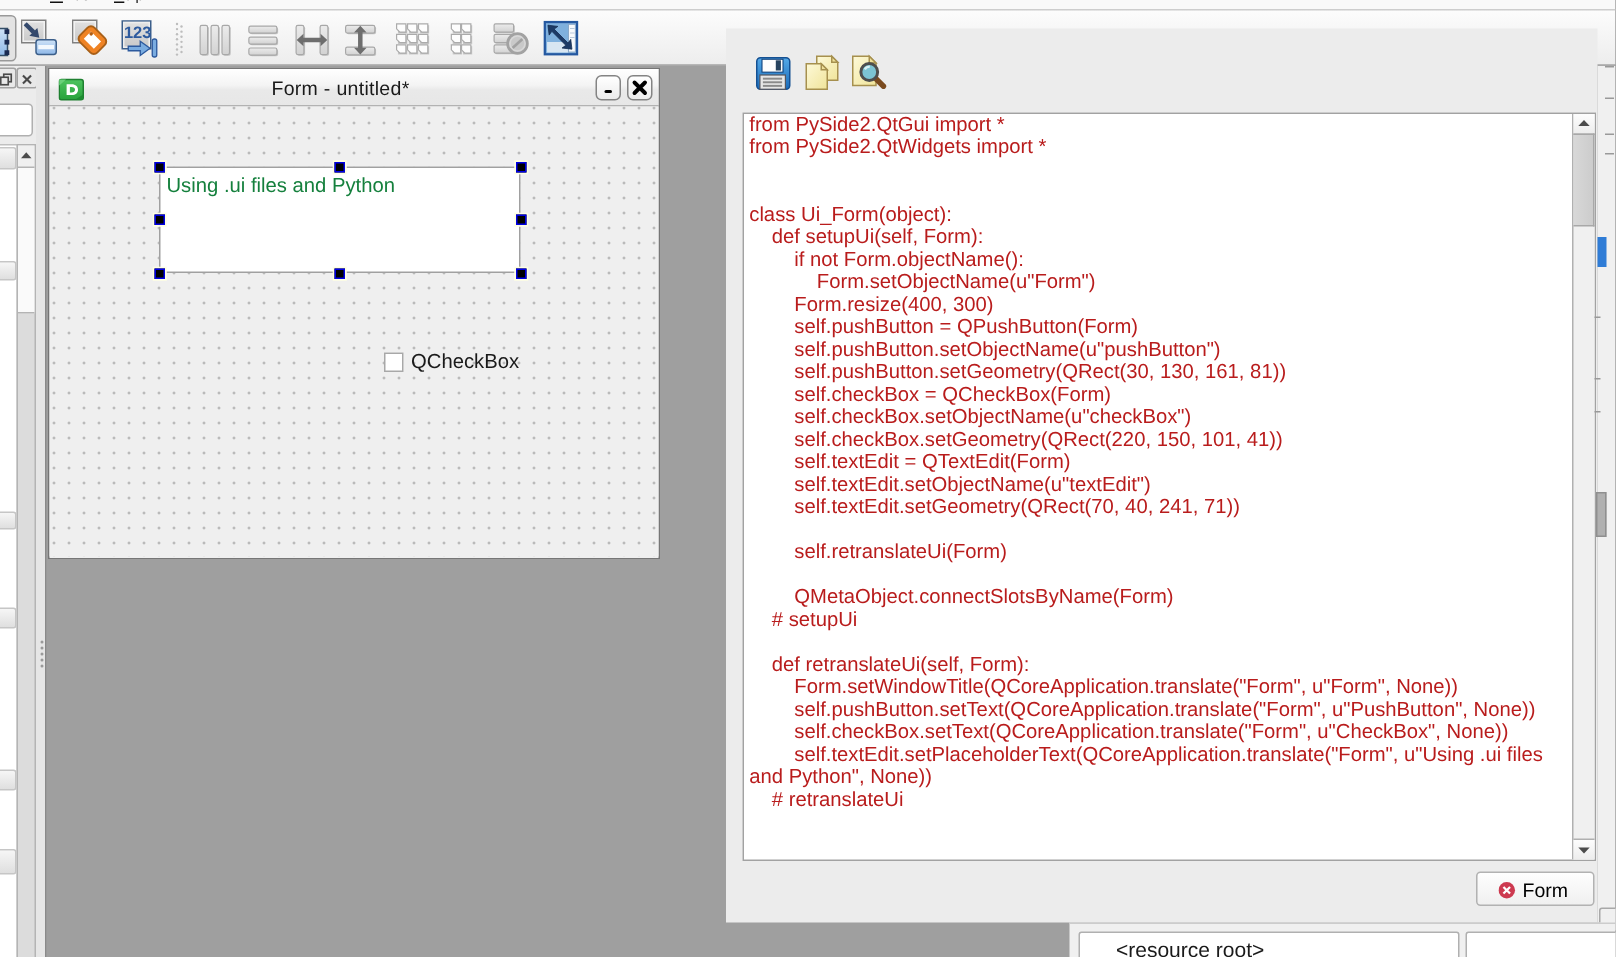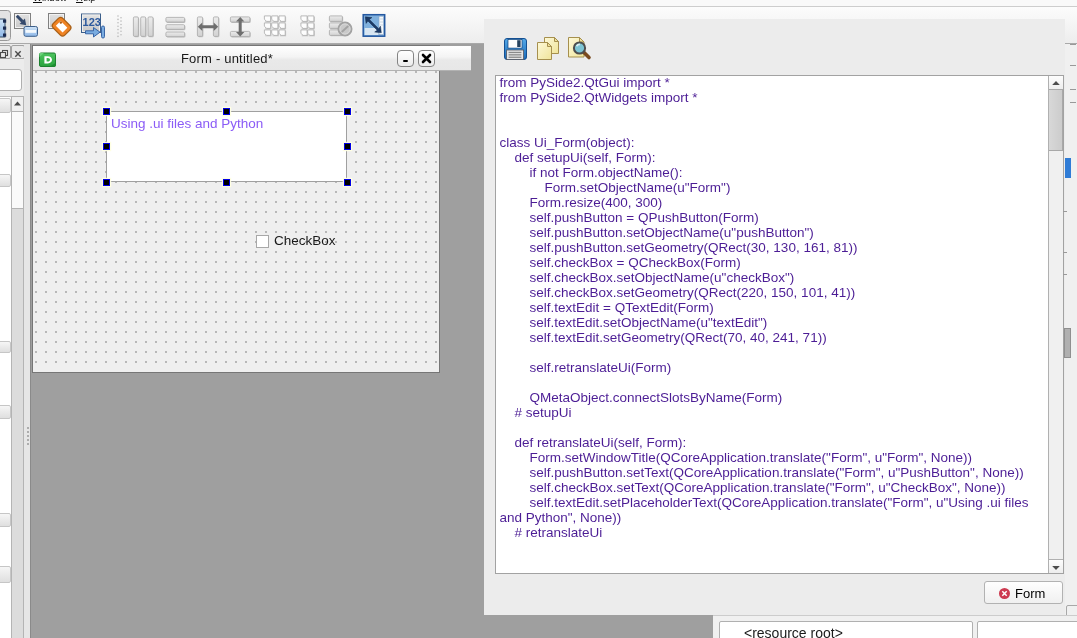--- a/index.html
+++ b/index.html
@@ -251,21 +251,21 @@
       <circle cx="2" cy="14" r="1"></circle>
       <circle cx="2" cy="18" r="1"></circle>
     </g>
 </svg>
 
 <div class="abs" style="left:31px;top:44px;width:453px;height:594px;background:#9f9f9f;"></div>
 <div class="abs" style="left:484px;top:615px;width:229px;height:23px;background:#9f9f9f;"></div>
 
 <div class="abs" id="formwin" style="left:32px;top:45px;width:406px;height:326px;border:1px solid #767676;background:#efefef;">
 
-  <div class="abs" style="left:0;top:0;width:406px;height:24px;background:linear-gradient(#ffffff 0%,#f4f4f4 45%,#e9e9e9 58%,#e7e7e7 100%);border-bottom:1px solid #b2b2b2;padding-left:32px;">
+  <div class="abs" style="left:0;top:0;width:406px;height:24px;background:linear-gradient(#ffffff 0%,#f4f4f4 45%,#e9e9e9 58%,#e7e7e7 100%);border-bottom:1px solid #b2b2b2;">
     <div class="abs" style="left:114px;top:4.5px;width:160px;text-align:center;font-size:13px;letter-spacing:0.2px;color:#1a1a1a;">Form - untitled*</div>
 
     <svg width="18" height="16" style="position:absolute;left:6px;top:6px;">
       <defs>
           <linearGradient id="gD" x1="0" y1="0" x2="0" y2="1">
         <stop offset="0" stop-color="#4ec45f"></stop>
             <stop offset="1" stop-color="#28a23c"></stop>
           </linearGradient>
         </defs>
       <rect x="0.5" y="1" width="16" height="13.5" rx="1.5" fill="url(#gD)" stroke="#1e8030"></rect>
@@ -283,26 +283,26 @@
           <path d="M2,2 L9,9 M9,2 L2,9" stroke="#000" stroke-width="2.6" stroke-linecap="round"></path>
         </svg>
     </div>
   </div>
 
   <div class="abs" id="formcontent" style="left:0;top:25px;width:406px;height:300px;background:#efefef;
       background-image:radial-gradient(circle, #9c9c9c 0.6px, rgba(0,0,0,0) 0.92px);
       background-size:10px 10px;background-position:-2px -4px;">
 
     <div class="abs" style="left:73px;top:40px;width:241px;height:71px;background:#fff;border:1px solid #a0a0a0;box-sizing:border-box;">
-      <div class="abs" style="left:4px;top:3.5px;font-size:13.5px;color:#8b5cf6;">Using .ui files and Python</div>
+      <div class="abs" style="left:4px;top:3.5px;font-size:13.5px;color:#15803d;">Using .ui files and Python</div>
     </div>
 
 
     <div class="abs" style="left:223px;top:164px;width:13px;height:13px;background:#fff;border:1px solid #a8a8a8;box-sizing:border-box;"></div>
-    <div class="abs" style="left:241px;top:161.5px;font-size:13.5px;color:#1a1a1a;">CheckBox</div>
+    <div class="abs" style="left:241px;top:161.5px;font-size:13.5px;color:#1a1a1a;">QCheckBox</div>
 
     <div class="handle" style="left:70px;top:37px;"></div>
     <div class="handle" style="left:190px;top:37px;"></div>
     <div class="handle" style="left:311px;top:37px;"></div>
     <div class="handle" style="left:70px;top:72px;"></div>
     <div class="handle" style="left:311px;top:72px;"></div>
     <div class="handle" style="left:70px;top:108px;"></div>
     <div class="handle" style="left:190px;top:108px;"></div>
     <div class="handle" style="left:311px;top:108px;"></div>
   </div>
@@ -341,21 +341,21 @@
     <g transform="translate(68,2)">
       <path d="M0.5,0.5 h11 l4.5,4.5 v15 h-15.5 z" fill="url(#doc)" stroke="#a6904e"></path>
       <path d="M11.5,0.5 v4.5 h4.5 z" fill="#efe09a" stroke="#a6904e"></path>
       <line x1="15" y1="14.5" x2="21" y2="20.5" stroke="#7a4a1e" stroke-width="3.6" stroke-linecap="round"></line>
       <circle cx="11.5" cy="11" r="5.6" fill="#7cc4d4" stroke="#4e4e4e" stroke-width="2"></circle>
       <path d="M8.5,9.2 a4,4 0 0 1 3.4,-1.8" fill="none" stroke="#d8f0f4" stroke-width="1.6"></path>
     </g>
   </svg>
 
   <div class="abs" style="left:11px;top:56px;width:569px;height:499px;border:1px solid #a2a2a2;background:#ffffff;box-sizing:border-box;">
-    <pre id="code" style="margin:0;position:absolute;left:3.5px;top:-1px;font-family:'Liberation Sans',sans-serif;font-size:13.5px;line-height:15px;white-space:pre;color:#4c1d95;">from PySide2.QtGui import *
+    <pre id="code" style="margin:0;position:absolute;left:3.5px;top:-1px;font-family:'Liberation Sans',sans-serif;font-size:13.5px;line-height:15px;white-space:pre;color:#b91c1c;">from PySide2.QtGui import *
 from PySide2.QtWidgets import *
 
 
 class Ui_Form(object):
     def setupUi(self, Form):
         if not Form.objectName():
             Form.setObjectName(u"Form")
         Form.resize(400, 300)
         self.pushButton = QPushButton(Form)
         self.pushButton.setObjectName(u"pushButton")

